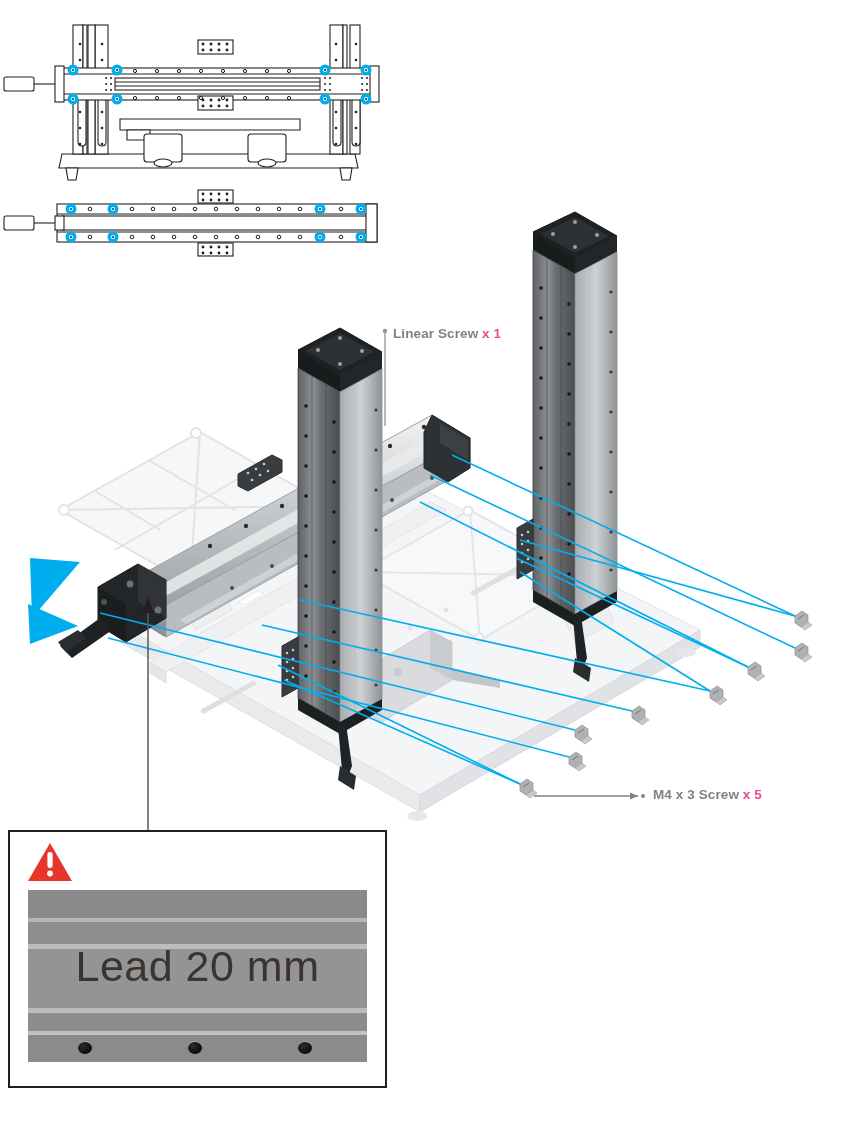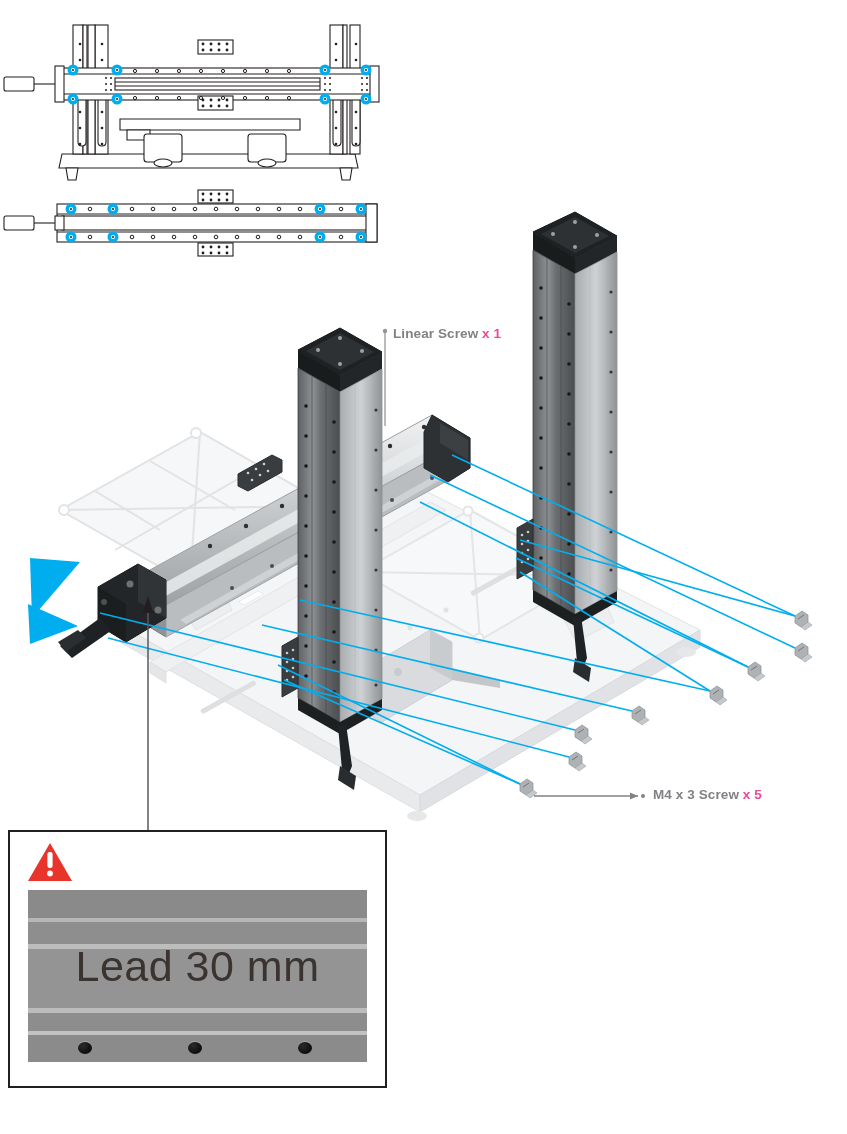--- a/index.html
+++ b/index.html
@@ -742,21 +742,21 @@
       <div class="extr-band" style="top:0;height:28px;background:#8a8a8a;"></div>
       <div class="extr-band" style="top:28px;height:4px;background:#b6b6b6;"></div>
       <div class="extr-band" style="top:32px;height:22px;background:#8e8e8e;"></div>
       <div class="extr-band" style="top:54px;height:5px;background:#bdbdbd;"></div>
       <div class="extr-band" style="top:59px;height:59px;background:#949494;"></div>
       <div class="extr-band" style="top:118px;height:5px;background:#bcbcbc;"></div>
       <div class="extr-band" style="top:123px;height:18px;background:#8d8d8d;"></div>
       <div class="extr-band" style="top:141px;height:4px;background:#c2c2c2;"></div>
       <div class="extr-band" style="top:145px;height:27px;background:#8b8b8b;"></div>
 
-      <div id="lead-text">Lead 30 mm</div>
+      <div id="lead-text">Lead 20 mm</div>
 
       <div class="extr-hole" style="left:50px;top:152px;"></div>
       <div class="extr-hole" style="left:160px;top:152px;"></div>
       <div class="extr-hole" style="left:270px;top:152px;"></div>
     </div>
   </div>
 
 </div>
 
 </body></html>

